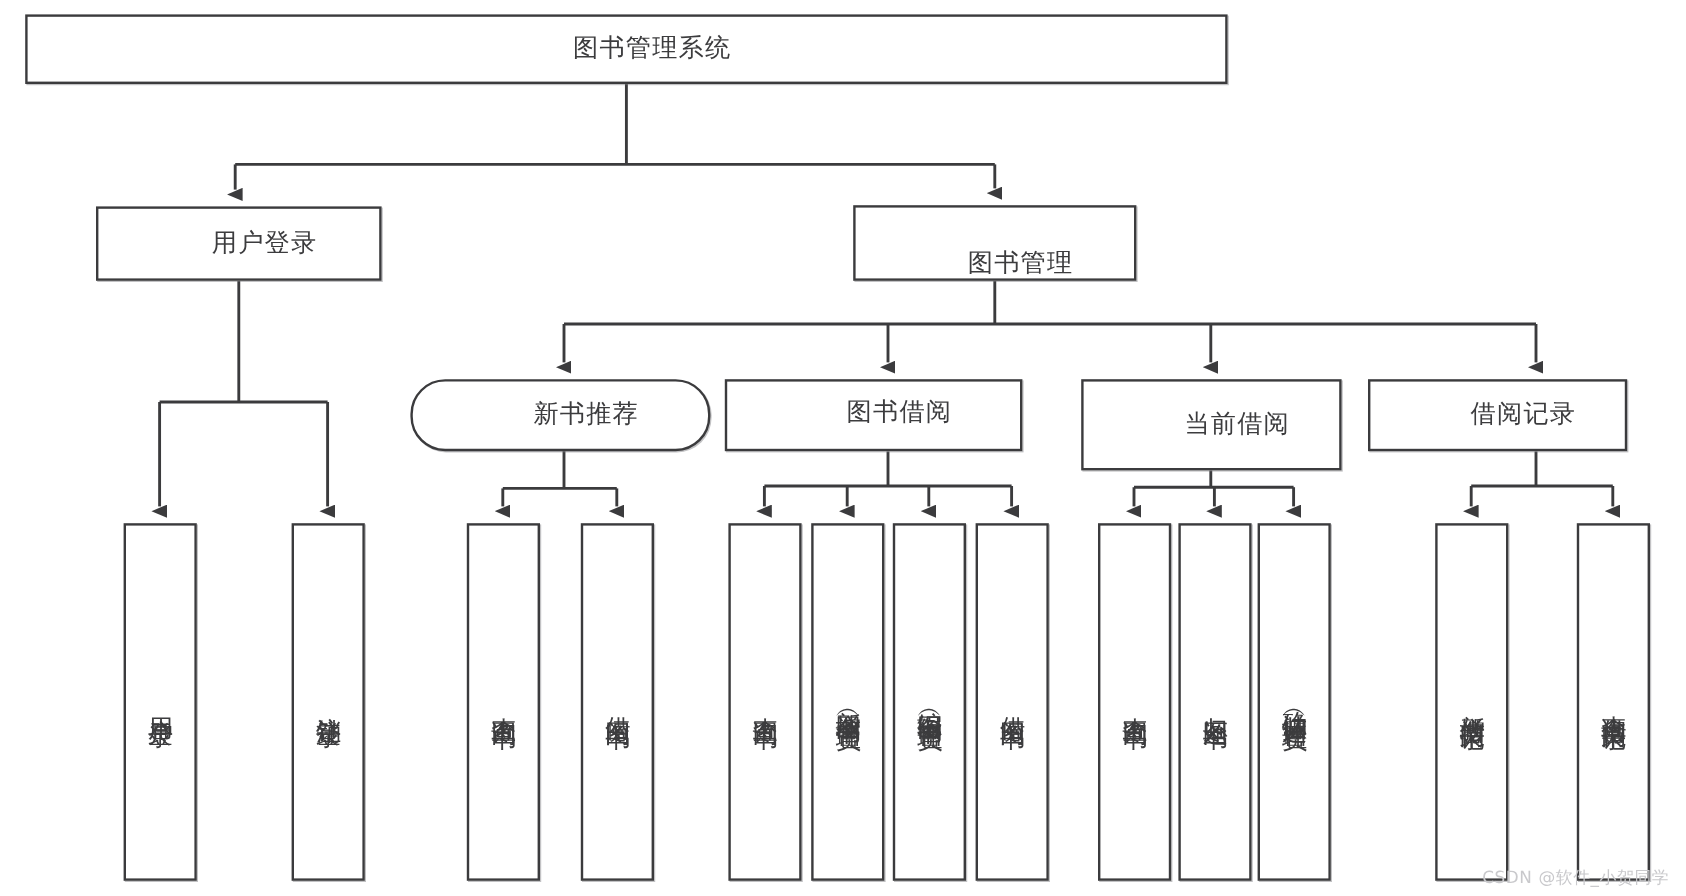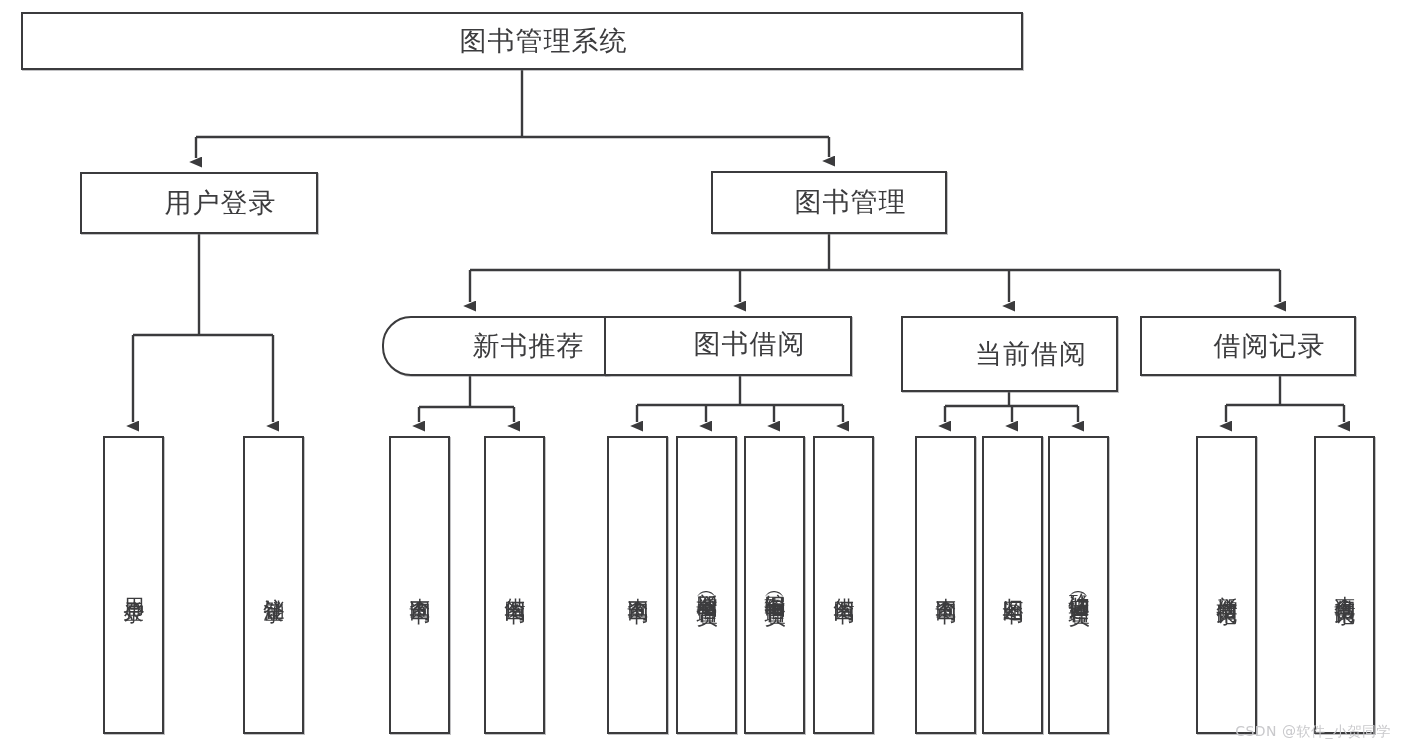--- a/index.html
+++ b/index.html
@@ -22,21 +22,21 @@
     box-sizing: border-box;
     border: 2px solid #3b3b3d;
     background: #ffffff;
     display: flex;
     align-items: center;
     justify-content: center;
     color: #3c3c3e;
     box-shadow: 1px 1px 0 rgba(120,120,125,0.45);
   }
   .node.horiz {
-    font-size: 27px;
+    font-size: 21px;
     line-height: 1.2;
     letter-spacing: 1px;
     padding-left: 43px;
   }
   .node.vert {
     writing-mode: vertical-rl;
     text-orientation: upright;
     font-size: 21px;
     line-height: 1.18;
     letter-spacing: 2px;
@@ -131,25 +131,25 @@
     <line x1="1344" y1="405" x2="1344" y2="422" marker-end="url(#arw)"></line>
   </svg>
 
   <div class="node horiz" style="left:21px; top:12px; width:1002px; height:58px;">
     <span class="label">图书管理系统</span>
   </div>
 
   <div class="node horiz" style="left:80px; top:172px; width:238px; height:62px;">
     <span class="label">用户登录</span>
   </div>
-  <div class="node horiz" style="left:711px; top:171px; width:236px; height:63px;">
+  <div class="node horiz" style="left:711px; top:171px; width:236px; height:63px;align-items:flex-end;">
     <span class="label">图书管理</span>
   </div>
 
-  <div class="node horiz" style="left:382px; top:316px; width:250px; height:60px;border-radius:29px;">
+  <div class="node horiz" style="left:342px; top:316px; width:250px; height:60px;border-radius:29px;">
     <span class="label">新书推荐</span>
   </div>
   <div class="node horiz" style="left:604px; top:316px; width:248px; height:60px;font-family:Liberation Mono, monospace;">
     <span class="label">图书借阅</span>
   </div>
   <div class="node horiz" style="left:901px; top:316px; width:217px; height:76px;">
     <span class="label">当前借阅</span>
   </div>
   <div class="node horiz" style="left:1140px; top:316px; width:216px; height:60px;">
     <span class="label">借阅记录</span>

